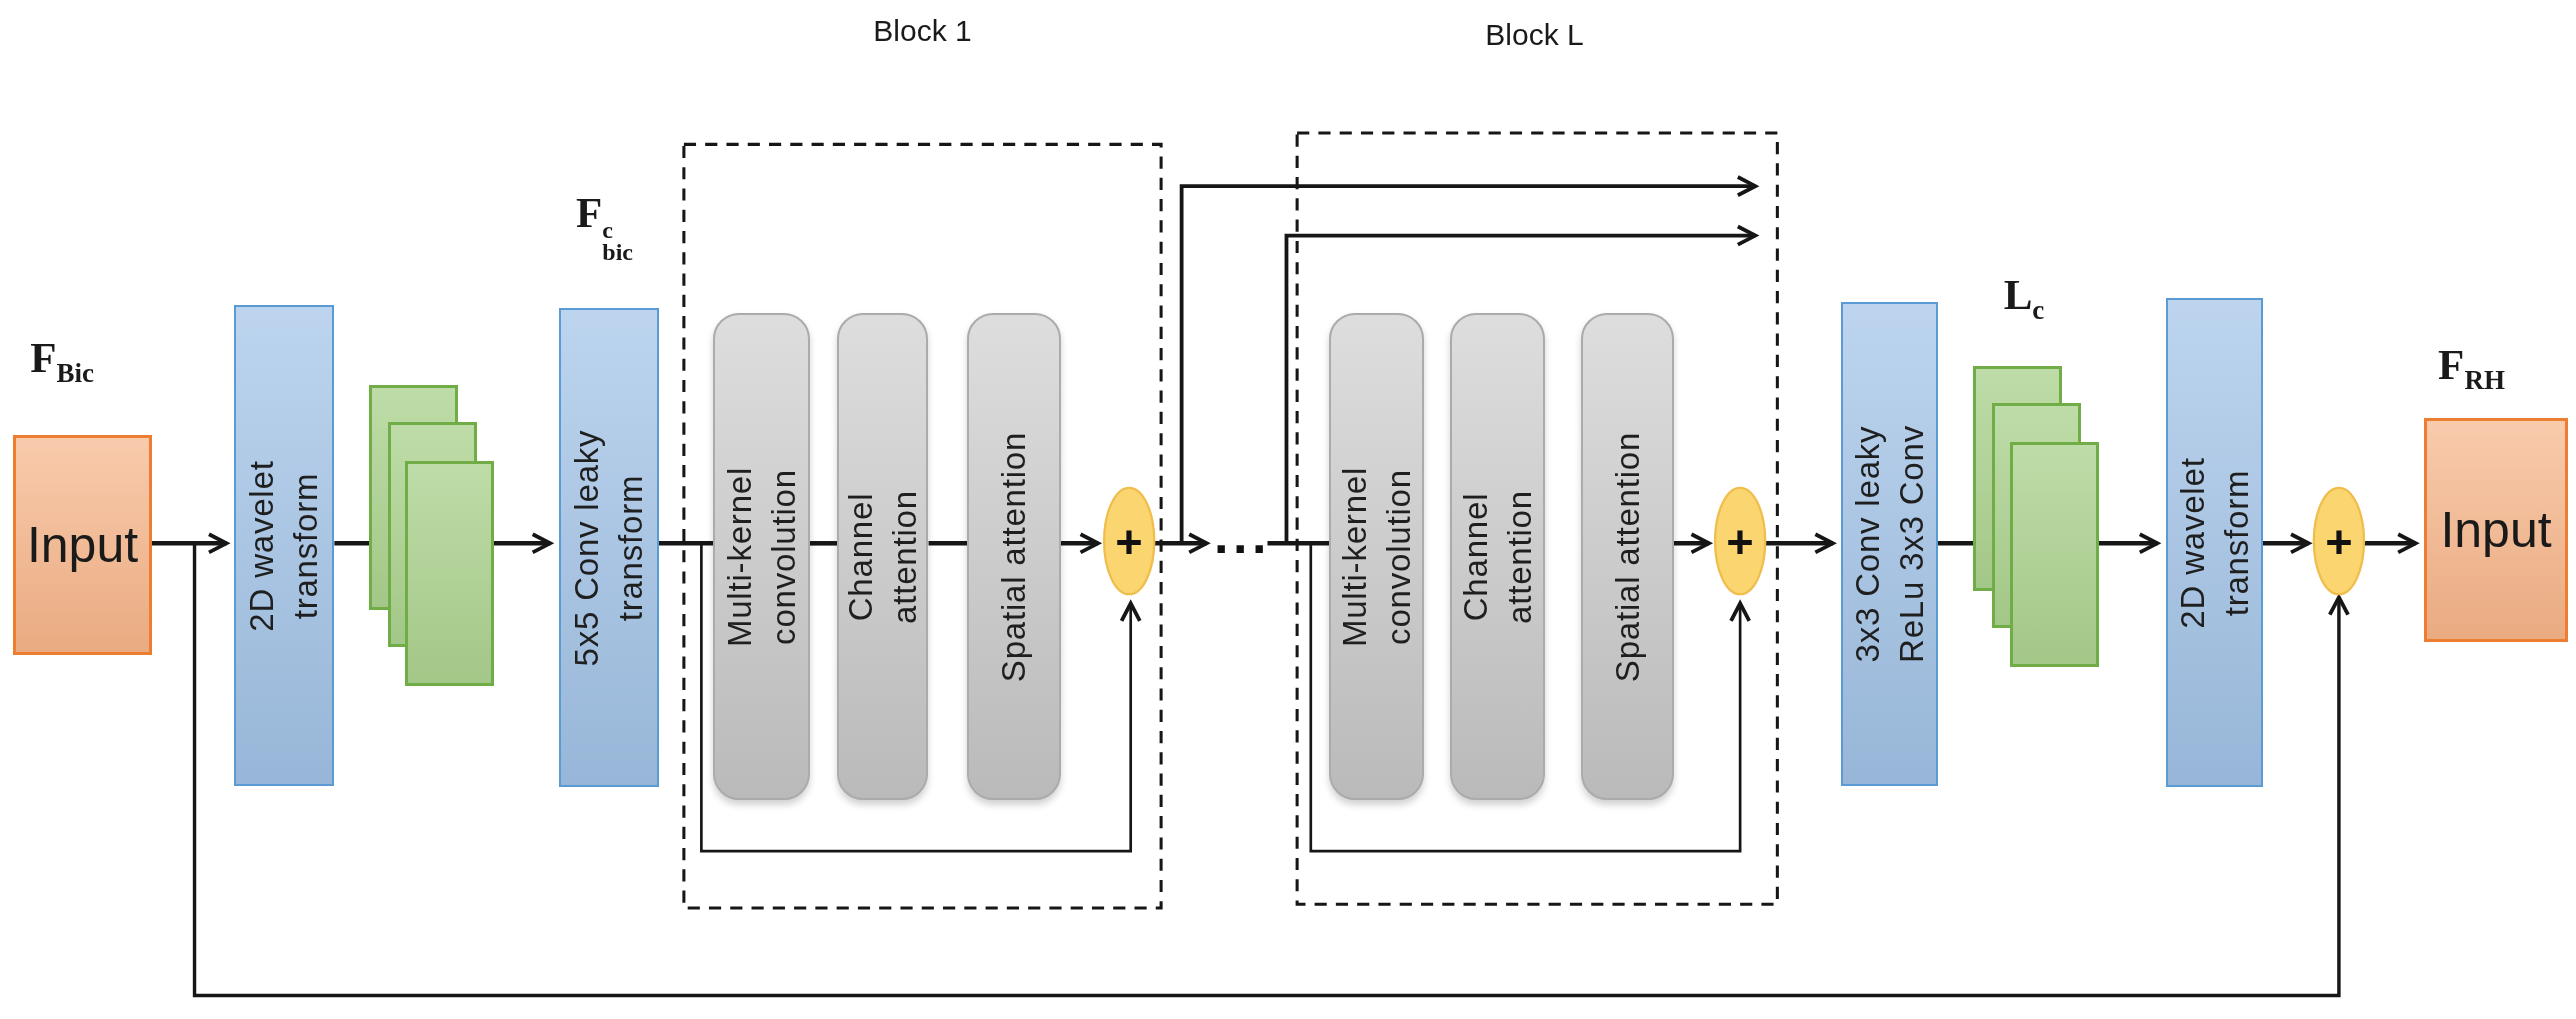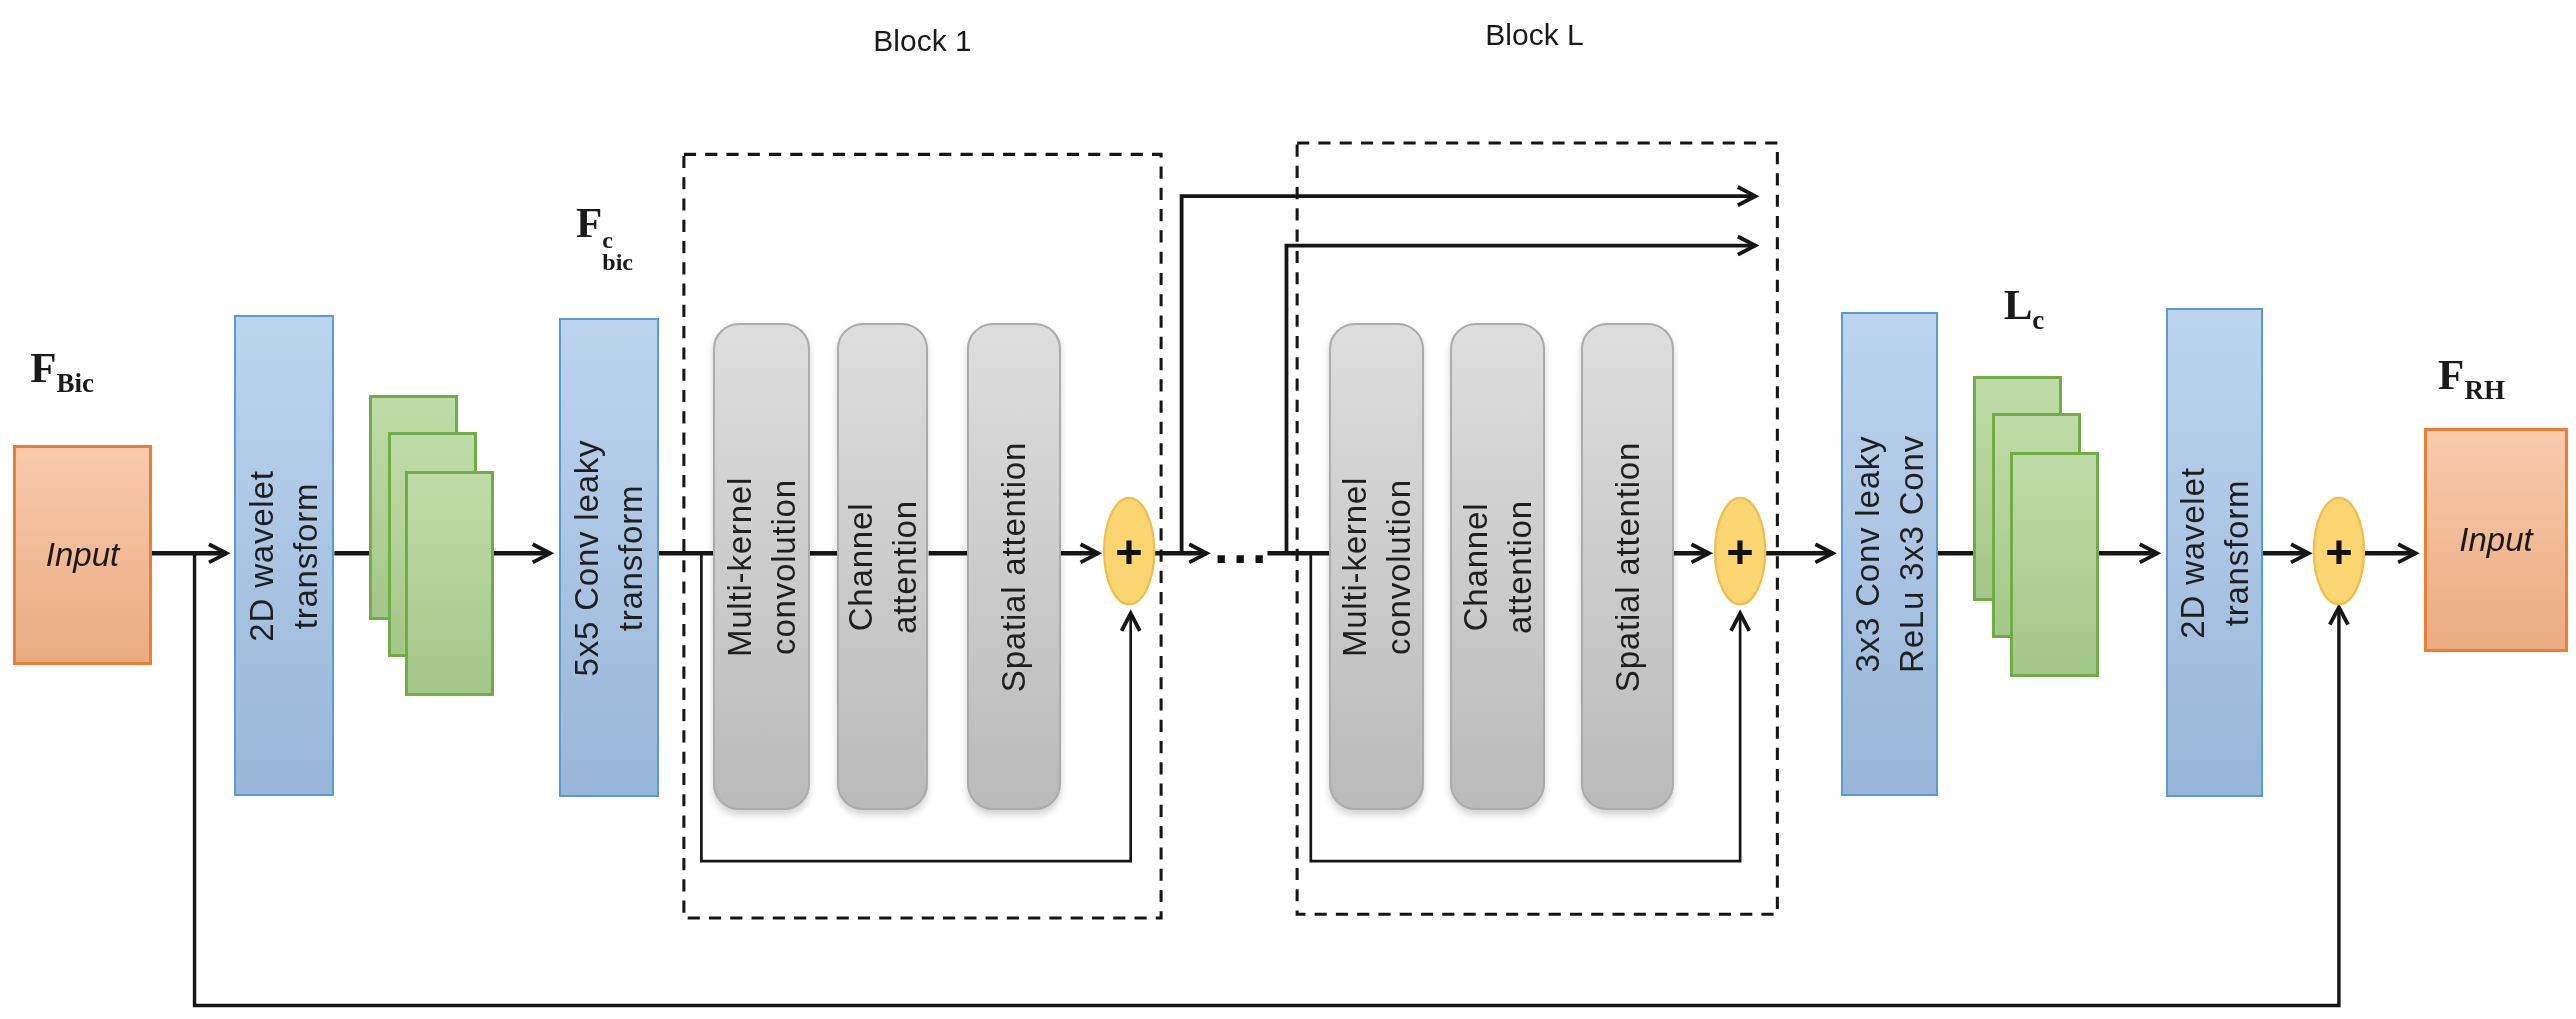--- a/index.html
+++ b/index.html
@@ -1,20 +1,20 @@
 <!DOCTYPE html>
 <html style="--orange-fill: #F6B488; --orange-border: #ED7D31; --blue-fill: #A3C4E8; --blue-border: #5B9BD5; --green-fill: #ACD28F; --green-border: #70AD47; --gray-fill: #CFCFCF; --gray-border: #ABABAB; --yellow-fill: #FBD56F; --yellow-border: #EFBE4D; --line: #161616;font-size:12px"><head>
 <meta charset="utf-8">
 <style>
   html,body{margin:0;padding:0;}
   body{
     width:2576px;height:1019px;position:relative;background:#ffffff;
     font-family:"Liberation Sans", sans-serif;overflow:hidden;
   }
-  #stage{position:absolute;left:0;top:0;width:2576px;height:825px;margin-top:10px;}
+  #stage{position:absolute;left:0;top:0;width:2576px;height:825px;}
   svg.wires{position:absolute;left:0;top:0;width:2576px;height:1019px;}
 
   
   .node{position:absolute;box-sizing:border-box;}
   .orange-box{
     background:linear-gradient(180deg, rgba(255,255,255,.30), rgba(0,0,0,.05)), var(--orange-fill);
     border:3.8px solid var(--orange-border);
     display:flex;align-items:center;justify-content:center;
   }
   .blue-box{
@@ -33,21 +33,21 @@
   }
 
   
   .vwrap{position:relative;width:100%;height:100%;}
   .vlabel{
     position:absolute;left:50%;top:50%;
     transform:translate(-50%,-50%) rotate(-90deg);
     white-space:nowrap;text-align:center;
     font-size:33px;color:#1f1f1f;line-height:1.32;letter-spacing:0.8px;
   }
-  .hlabel{font-size:33px;color:#1a1a1a;font-style:italic;}
+  .hlabel{font-size:50px;color:#1a1a1a;}
 
   .plus-sign{
     position:absolute;display:flex;align-items:center;justify-content:center;
     font-size:47px;font-weight:700;color:#111;
   }
   .dots{
     position:absolute;font-size:52px;font-weight:700;color:#111;letter-spacing:4.6px;
   }
 
   
@@ -110,21 +110,21 @@
     <line class="wire w-main" x1="2762" y1="715" x2="2839" y2="715" marker-end="url(#arrow)"></line>
     <line class="wire w-main" x1="2978" y1="715" x2="3038" y2="715" marker-end="url(#arrow)"></line>
     <line class="wire w-main" x1="3111" y1="715" x2="3179" y2="715" marker-end="url(#arrow)"></line>
 
     <ellipse class="sum-ellipse" cx="1486" cy="712" rx="33" ry="70"></ellipse>
     <ellipse class="sum-ellipse" cx="2290" cy="712" rx="33" ry="70"></ellipse>
     <ellipse class="sum-ellipse" cx="3078" cy="712" rx="33" ry="70"></ellipse>
   </svg>
 
   <div class="block-title" style="left:801px;top:13.7px;">Block 1</div>
-  <div class="block-title" style="left:1413px;top:8px;">Block L</div>
+  <div class="block-title" style="left:1413px;top:18px;">Block L</div>
 
   <div class="math" style="left:16.7px;top:333px;width:91px;text-align:center;">
     <span>F</span><sub>Bic</sub>
   </div>
 
   <div class="math" style="left:555px;top:188px;width:99px;">
     <span>F</span><span class="stack">
         <span>c</span>
         <span>bic</span>
       </span>

